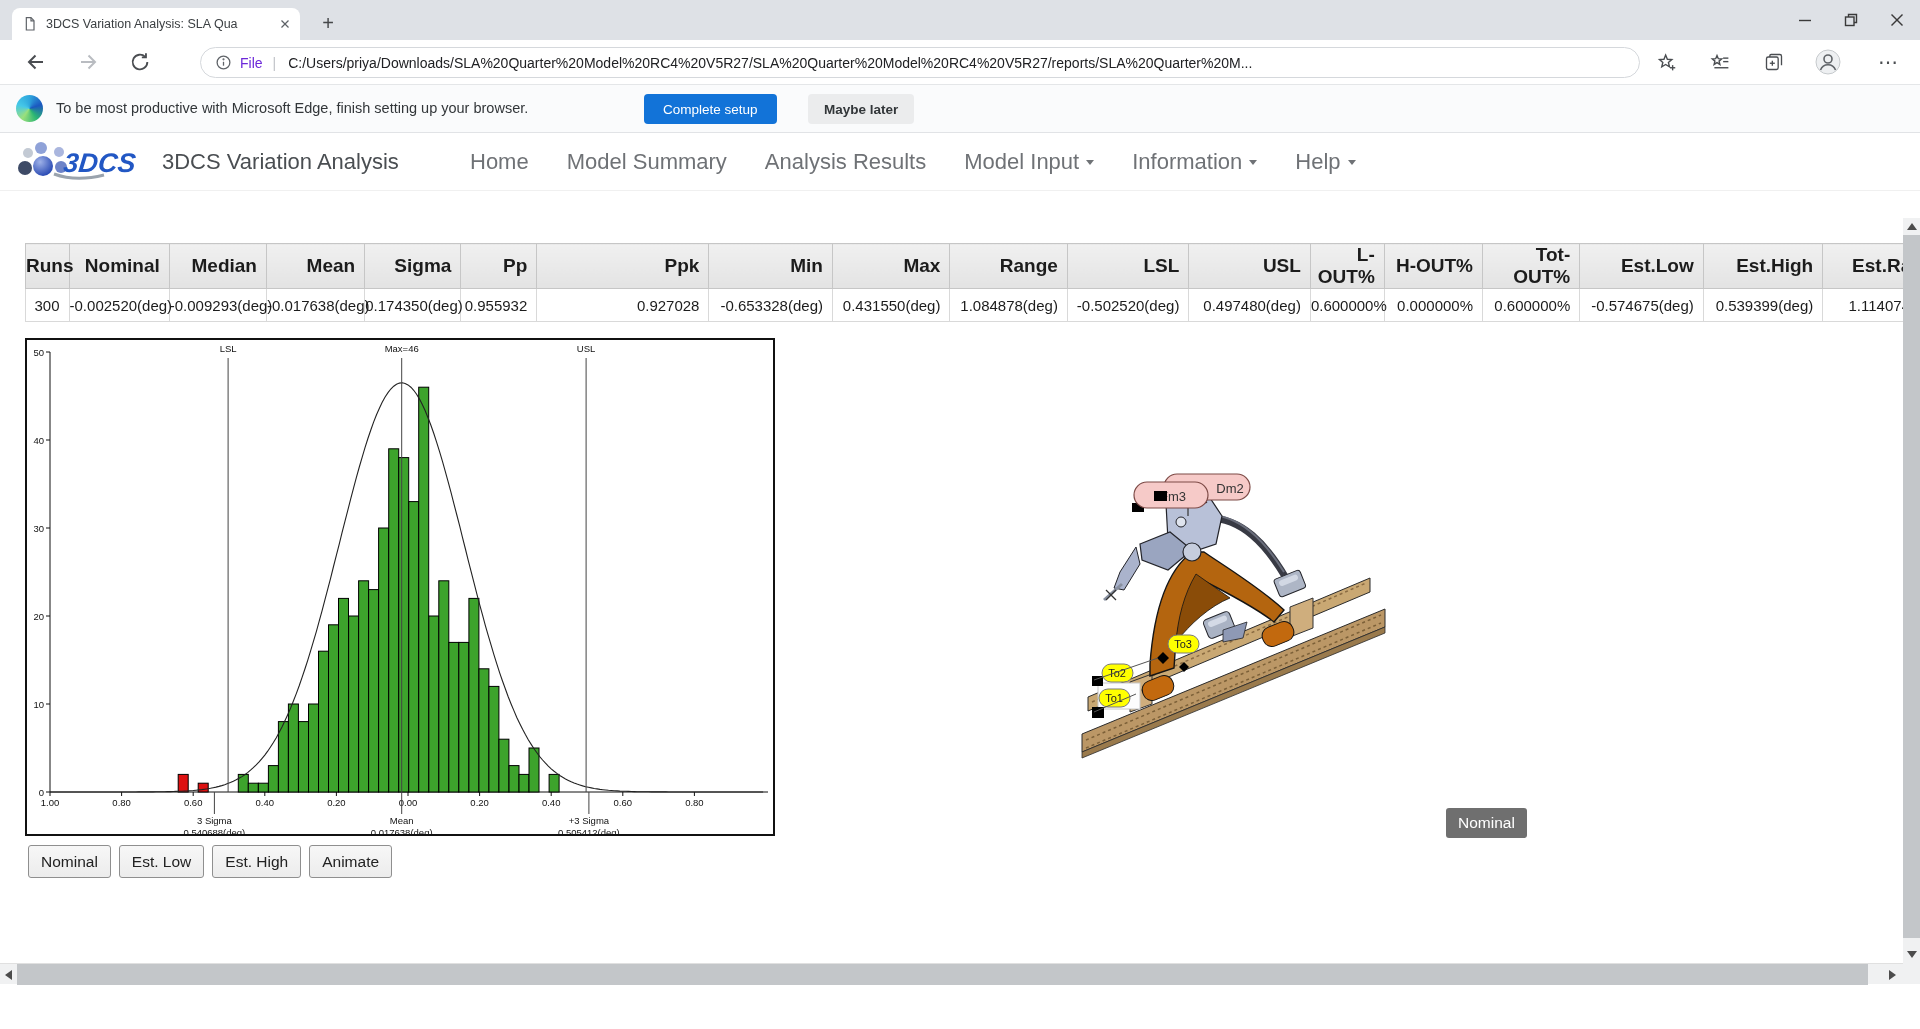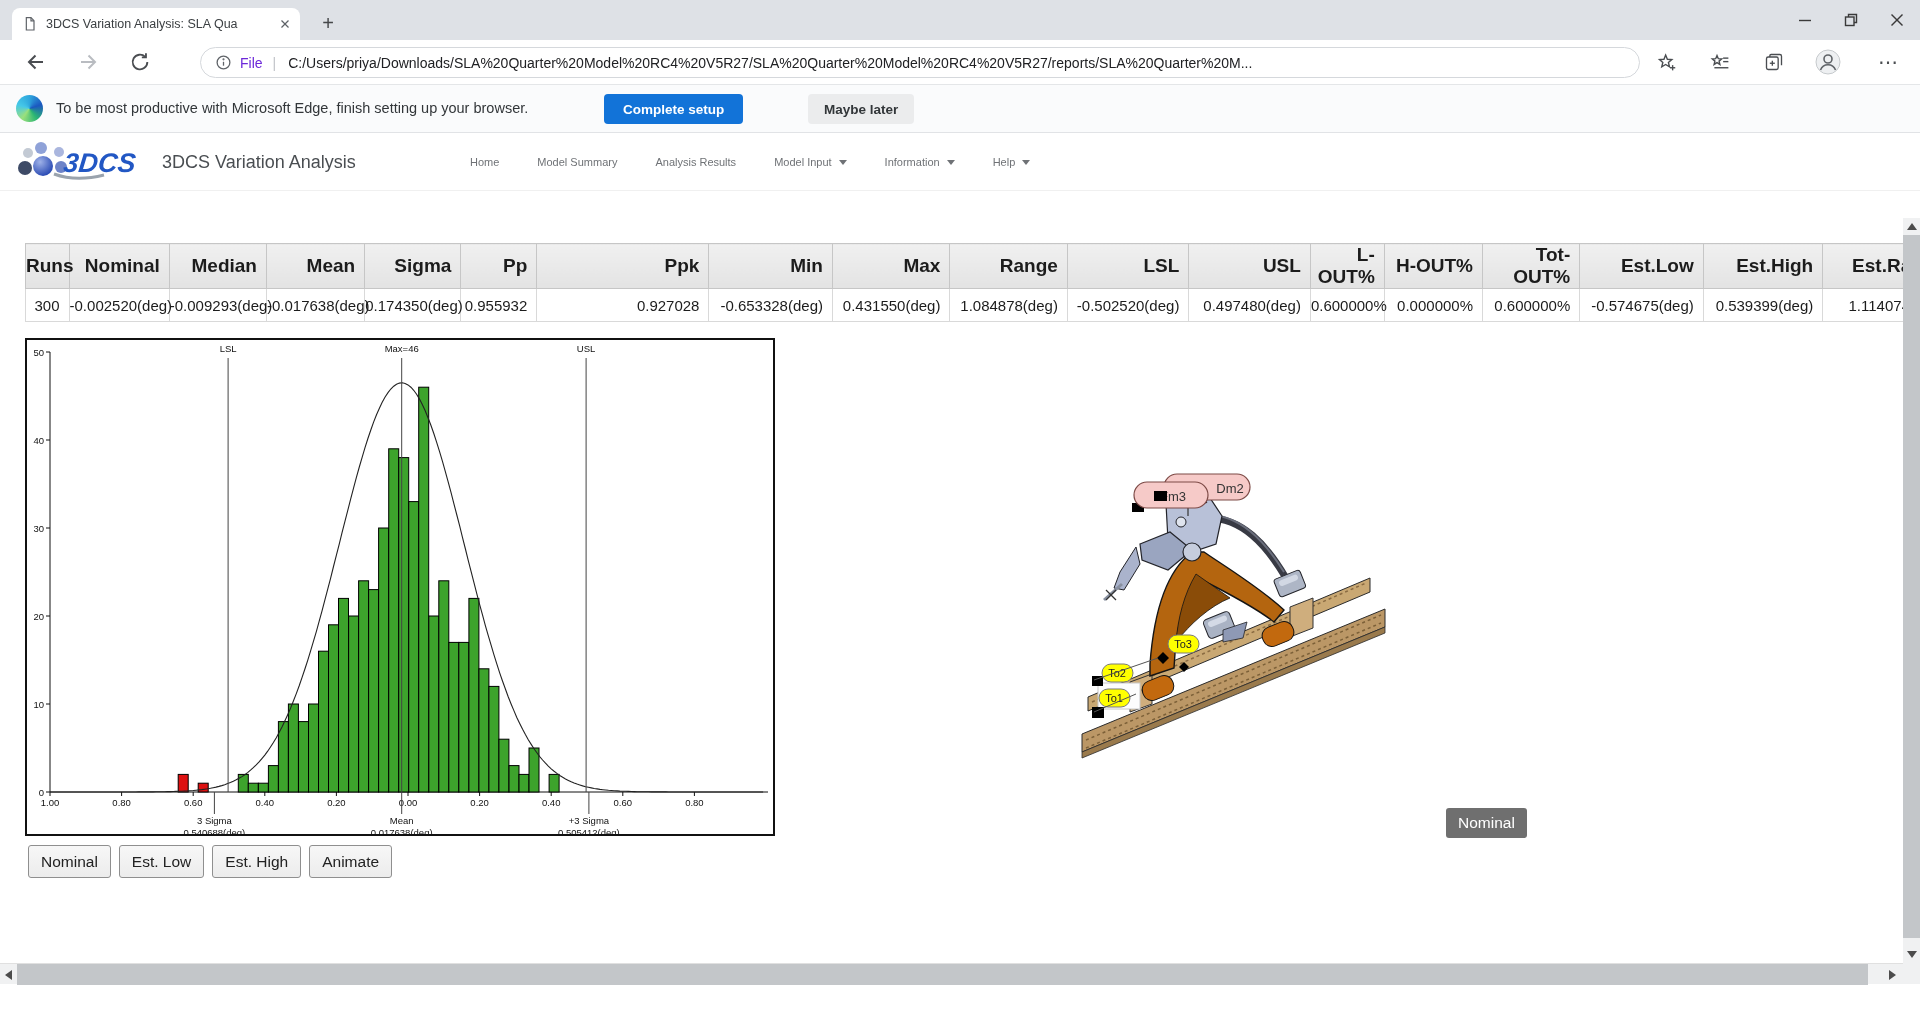--- a/index.html
+++ b/index.html
@@ -28,34 +28,34 @@
   .addr-div { color:#c0c3c8; font-size:14px; margin-right:12px; }
   .url { font-size:14px; color:#202124; white-space:nowrap; overflow:hidden; flex:1; }
   .tb-right { position:absolute; top:6px; width:32px; height:32px; }
 
   
   .edge-banner { position:absolute; left:0; top:85px; width:1920px; height:48px; background:#fafbfc;
     border-bottom:1px solid #e1e3e6; }
   .edge-logo { position:absolute; left:16px; top:10px; width:27px; height:27px; border-radius:50%;
     background:conic-gradient(#2ea6dd,#1b57c0,#2bb673,#9be07c,#45c8e8,#2ea6dd); }
   .banner-msg { position:absolute; left:56px; top:15px; font-size:14.5px; color:#323639; }
-  .btn-primary { position:absolute; left:604px; top:9px; height:30px; padding:8px 19px; background:#1273d8;
-    color:#fff; border:none; border-radius:4px; font-size:13.5px; font-weight:bold;
+  .btn-primary { position:absolute; left:644px; top:9px; height:30px; padding:8px 19px; background:#1273d8;
+    color:#fff; border:none; border-radius:4px; font-size:13.5px; font-weight:normal;
     font-family:"Liberation Sans",sans-serif; }
   .btn-secondary { position:absolute; left:808px; top:9px; height:30px; padding:0 16px; background:#ebeced;
     color:#323639; border:none; border-radius:4px; font-size:13.5px; font-weight:bold;
     font-family:"Liberation Sans",sans-serif; }
 
   
   .site-header { position:absolute; left:0; top:133px; width:1920px; height:58px; background:#fff;
     border-bottom:1px solid #f0f0f0; }
   .logo-svg { position:absolute; left:14px; top:8px; }
-  .brand { position:absolute; left:162px; top:0; height:58px; line-height:58px; font-size:18px; color:#4a4e52; }
+  .brand { position:absolute; left:162px; top:0; height:58px; line-height:58px; font-size:22px; color:#4a4e52; }
   .main-nav { position:absolute; left:470px; top:0; height:58px; display:flex; gap:38px; align-items:center; }
-  .nav-link { font-size:11px; color:#6f7276; white-space:nowrap; display:flex; align-items:center; }
+  .nav-link { font-size:22px; color:#6f7276; white-space:nowrap; display:flex; align-items:center; }
   .caret { display:inline-block; margin-left:7px; width:0; height:0; border-left:4px solid transparent;
     border-right:4px solid transparent; border-top:5px solid #6f7276; }
 
   
   .table-wrap { position:absolute; left:25px; top:243px; width:1878px; overflow:hidden; }
   table.stats { border-collapse:collapse; table-layout:fixed; width:1930px; }
   table.stats th { height:33px; background:linear-gradient(#f0f0f0,#e3e3e3); border:1px solid #c6c6c6;
     font-size:19px; font-weight:bold; color:#1c1c1c; text-align:right; padding-right:9px; }
   table.stats td { height:33px; background:#fff; border:1px solid #d9d9d9; font-size:15px; color:#1c1c1c;
     text-align:right; padding-right:9px; white-space:nowrap; }

